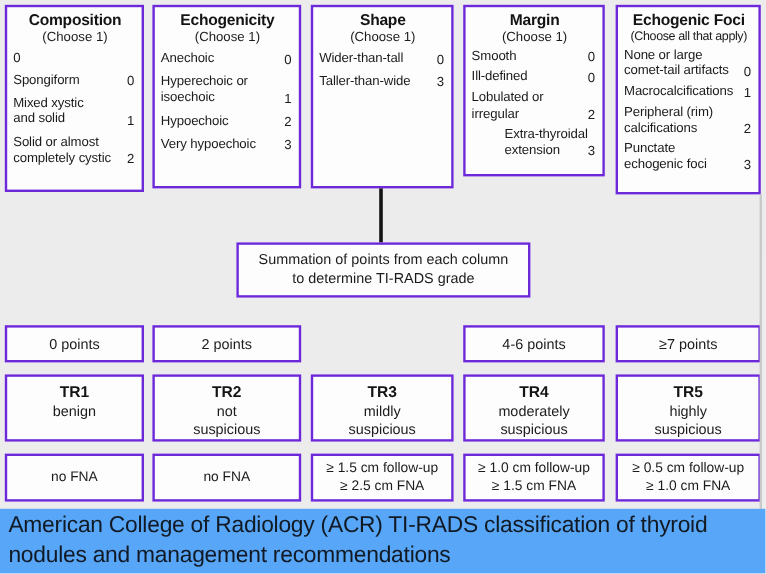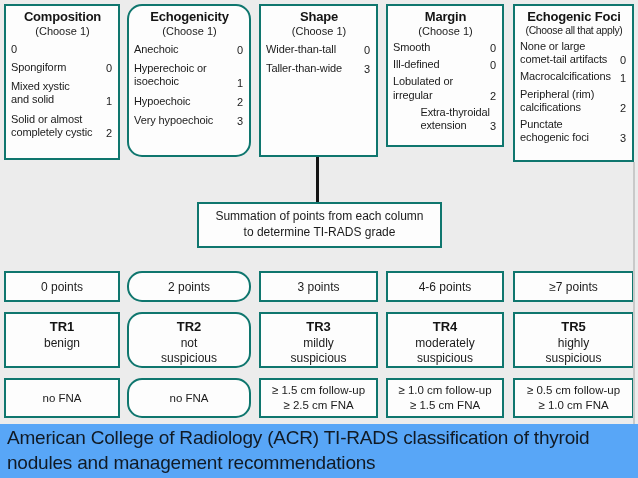--- a/index.html
+++ b/index.html
@@ -1,21 +1,21 @@
 <!DOCTYPE html>
 <html><head>
 <meta charset="utf-8">
 <style>
   html,body{margin:0;padding:0;}
   body{font-family:"Liberation Sans", sans-serif;}
   .canvas{
     position:relative;width:638px;height:478px;background:#ececec;overflow:hidden;
   }
   .box{
-    position:absolute;background:#fdfdfd;border:2px solid #0f766e;box-sizing:border-box;
+    position:absolute;background:#fdfdfd;border:2px solid #6d28d9;box-sizing:border-box;
   }
   
   .col-box{padding:3px 4px 2px 5px;}
   .col-title{font-size:13px;font-weight:bold;text-align:center;color:#141414;letter-spacing:-0.2px;}
   .col-sub{font-size:11px;text-align:center;color:#1b1b1b;margin-top:1px;}
   .col-sub.small{font-size:10.4px;letter-spacing:-0.3px;}
   .item{display:flex;justify-content:space-between;align-items:flex-end;margin-top:6px;}
   .item .lbl{font-size:11px;line-height:1.2;color:#1b1b1b;white-space:pre-line;letter-spacing:-0.1px;}
   .item .score{font-size:11px;color:#1b1b1b;padding-right:2px;}
   
@@ -33,21 +33,21 @@
   
   .caption{
     position:absolute;left:0;top:424px;width:638px;height:54px;
     display:flex;align-items:center;box-sizing:border-box;padding:2px 2px 4px 7px;
   }
   .caption-text{font-size:19px;line-height:25px;letter-spacing:-0.2px;}
   
   .edge-line{position:absolute;left:633px;top:162px;width:2px;height:262px;background:#c9c9c9;}
   
   .c0{left:4px;width:116px;}
-  .c1{left:127px;width:124px;border-radius:15px;}
+  .c1{left:127px;width:124px;}
   .c2{left:259px;width:119px;}
   .c3{left:386px;width:118px;}
   .c4{left:513px;width:121px;}
 </style>
 </head>
 <body>
 
 <div class="canvas" style="background: rgb(236, 236, 236);">
 
   <div class="box col-box c0" style="top:4px;height:156px;">
@@ -159,23 +159,20 @@
   <div class="box sum-box">
     <div class="sum-text">Summation of points from each column to determine TI-RADS grade</div>
   </div>
 
   <div class="box pts-box c0">
     <span class="pts-text">0 points</span>
   </div>
   <div class="box pts-box c1">
     <span class="pts-text">2 points</span>
   </div>
-  <div class="box pts-box c2">
-    <span class="pts-text">3 points</span>
-  </div>
   <div class="box pts-box c3">
     <span class="pts-text">4-6 points</span>
   </div>
   <div class="box pts-box c4">
     <span class="pts-text">≥7 points</span>
   </div>
 
   <div class="box tr-box c0">
     <div class="tr-grade">TR1</div>
     <div class="tr-risk">benign</div>

